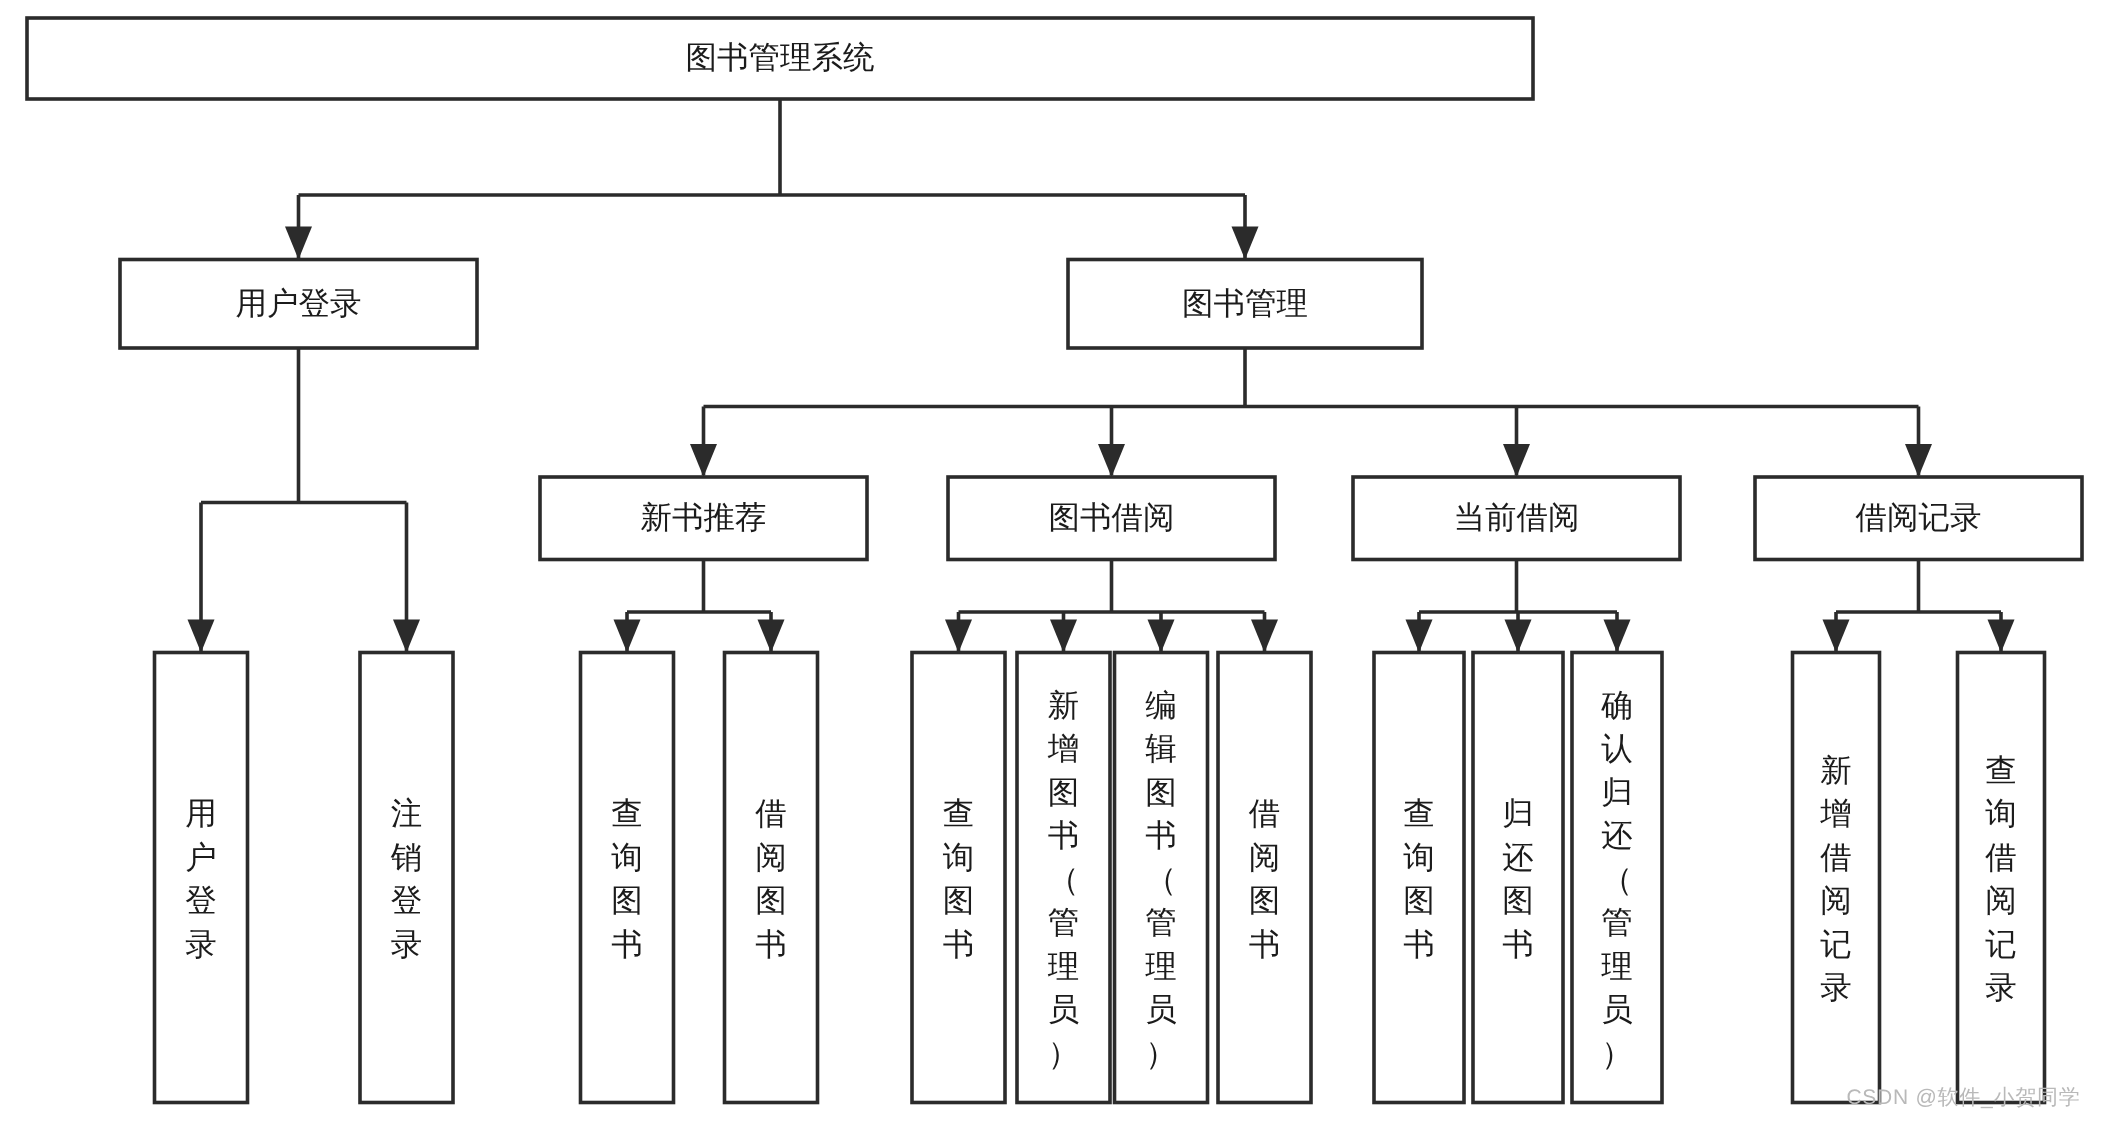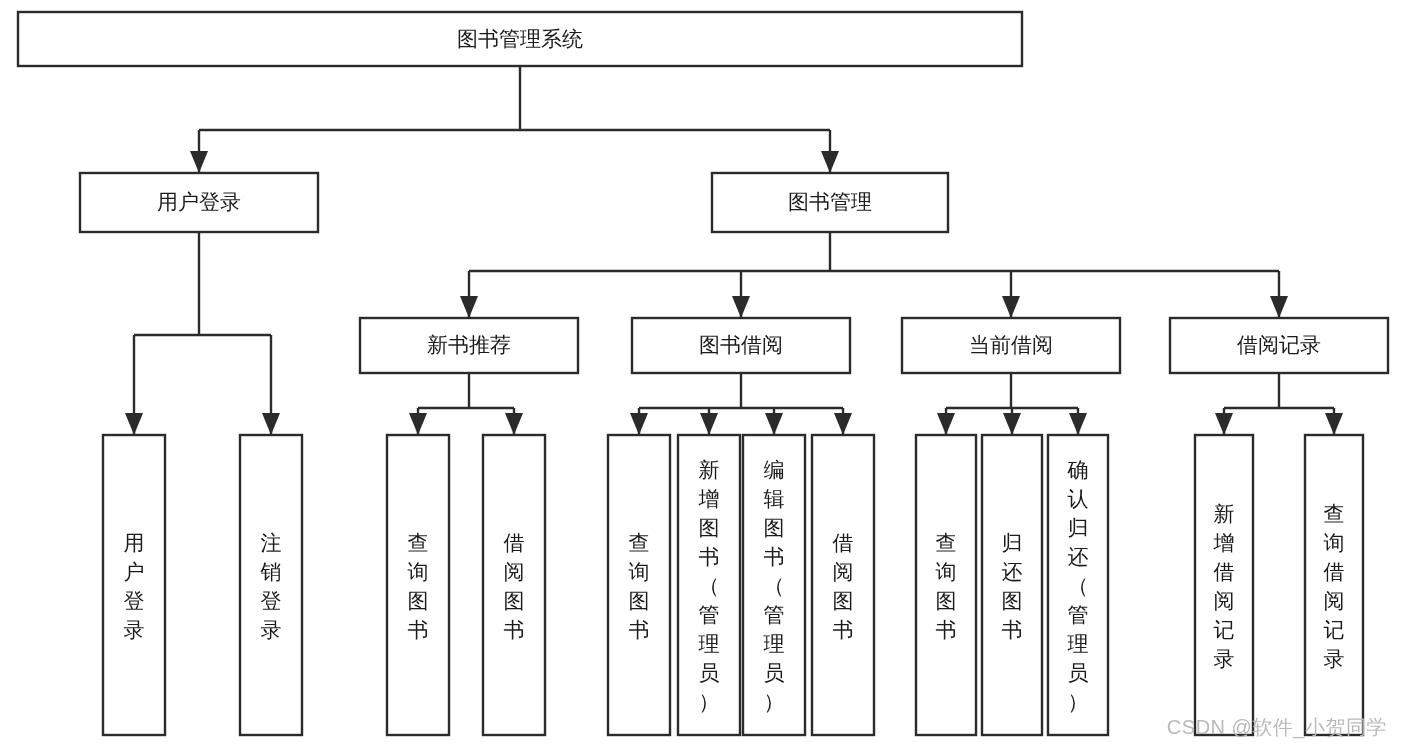--- a/index.html
+++ b/index.html
@@ -53,21 +53,21 @@
     fill: #1b1b1b;
     font-family: "Liberation Sans", "DejaVu Sans", sans-serif;
     font-size: 21px;
     text-anchor: middle;
   }
   .watermark {
     position: absolute;
     right: 18px;
     bottom: 6px;
     font-family: "Liberation Sans", "DejaVu Sans", sans-serif;
-    font-size: 20px;
+    font-size: 14px;
     color: #b9b9b9;
     letter-spacing: 0.5px;
     white-space: nowrap;
     user-select: none;
   }
 </style>
 </head>
 <body>
 
 <div id="diagram-root">

